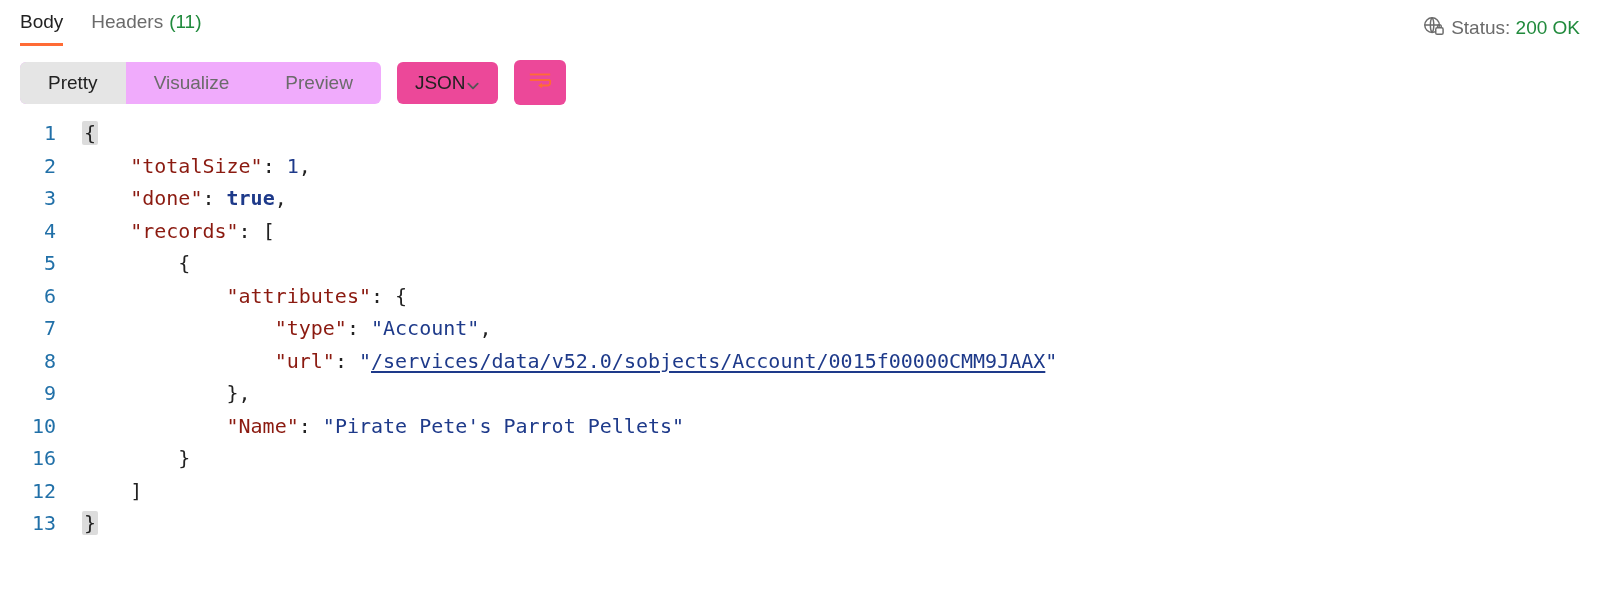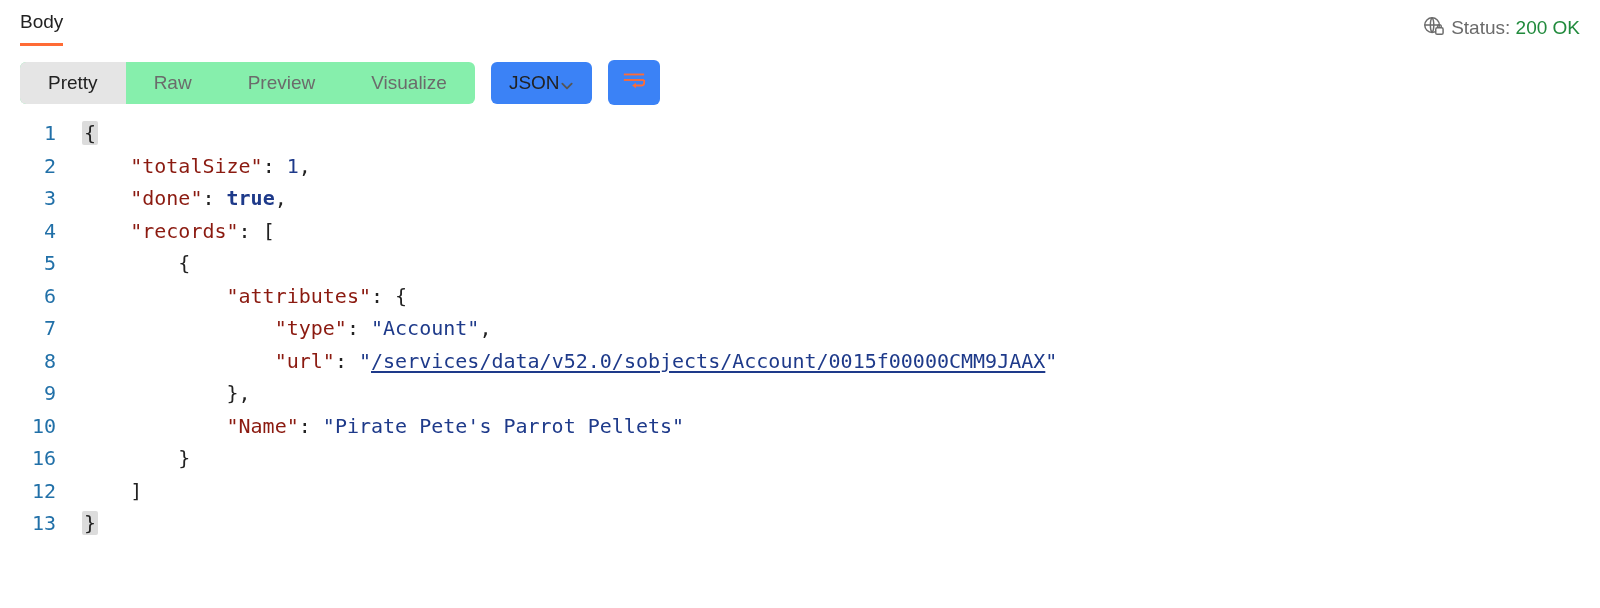--- a/index.html
+++ b/index.html
@@ -50,39 +50,39 @@
   .status-value { color: #208a3c; }
   .globe-icon svg { width: 22px; height: 22px; }
   .toolbar {
     display: flex;
     align-items: center;
     gap: 16px;
     padding: 14px 20px 6px 20px;
   }
   .segmented {
     display: flex;
-    background: #86efac;
+    background: #f0abfc;
     border-radius: 6px;
     overflow: hidden;
   }
   .segmented .seg-btn {
     padding: 10px 28px;
     font-size: 19px;
     color: #6b6b6b;
     cursor: pointer;
   }
   .segmented .seg-btn.active {
     background: #e5e5e5;
     color: #222;
   }
   .ctrl-btn {
     display: flex;
     align-items: center;
     gap: 0;
-    background: #3b82f6;
+    background: #ec4899;
     border-radius: 6px;
     padding: 10px 18px;
     font-size: 19px;
     color: #222;
     cursor: pointer;
   }
   .ctrl-btn.icon-only { padding: 10px 14px; }
   .chevron-down {
     width: 14px; height: 14px;
   }
@@ -127,20 +127,24 @@
   }
 </style>
 </head>
 <body>
 
 <div class="top-row">
   <div class="tabs">
     <div class="tab active">
       <span>Body</span>
     </div>
+    <div class="tab">
+      <span>Headers</span>
+      <span class="count">(11)</span>
+    </div>
   </div>
 
   <div class="right-status">
     <span class="globe-icon">
       <svg viewBox="0 0 24 24" fill="none" stroke="#6b6b6b" stroke-width="1.6">
         <circle cx="11" cy="11" r="8"></circle>
         <path d="M3 11h16M11 3c2.5 2.5 2.5 13.5 0 16M11 3c-2.5 2.5-2.5 13.5 0 16"></path>
         <rect x="15" y="14" width="8" height="7" rx="1.5" fill="#fff"></rect>
         <path d="M17 14v-1.5a2 2 0 0 1 4 0V14"></path>
       </svg>
@@ -148,23 +152,22 @@
     <span>
       <span>Status:</span>
       <span class="status-value">200 OK</span>
     </span>
   </div>
 </div>
 
 <div class="toolbar">
   <div class="segmented">
     <div class="seg-btn active">Pretty</div>
-    <div class="seg-btn">Raw</div>
+    <div class="seg-btn">Visualize</div>
     <div class="seg-btn">Preview</div>
-    <div class="seg-btn">Visualize</div>
   </div>
 
   <div class="ctrl-btn">
     <span>JSON</span>
     <span class="chevron-down">
       <svg viewBox="0 0 12 12" width="14" height="14">
           <path d="M2 4l4 4 4-4" fill="none" stroke="#555" stroke-width="1.6" stroke-linecap="round" stroke-linejoin="round"></path>
         </svg>
     </span>
   </div>

